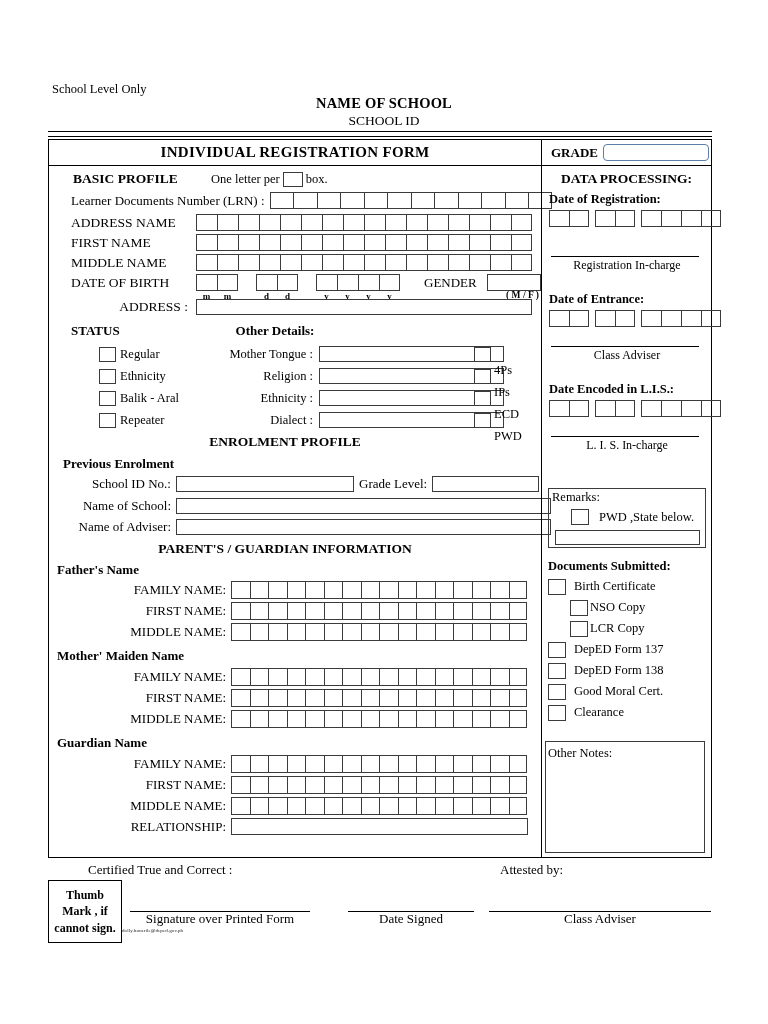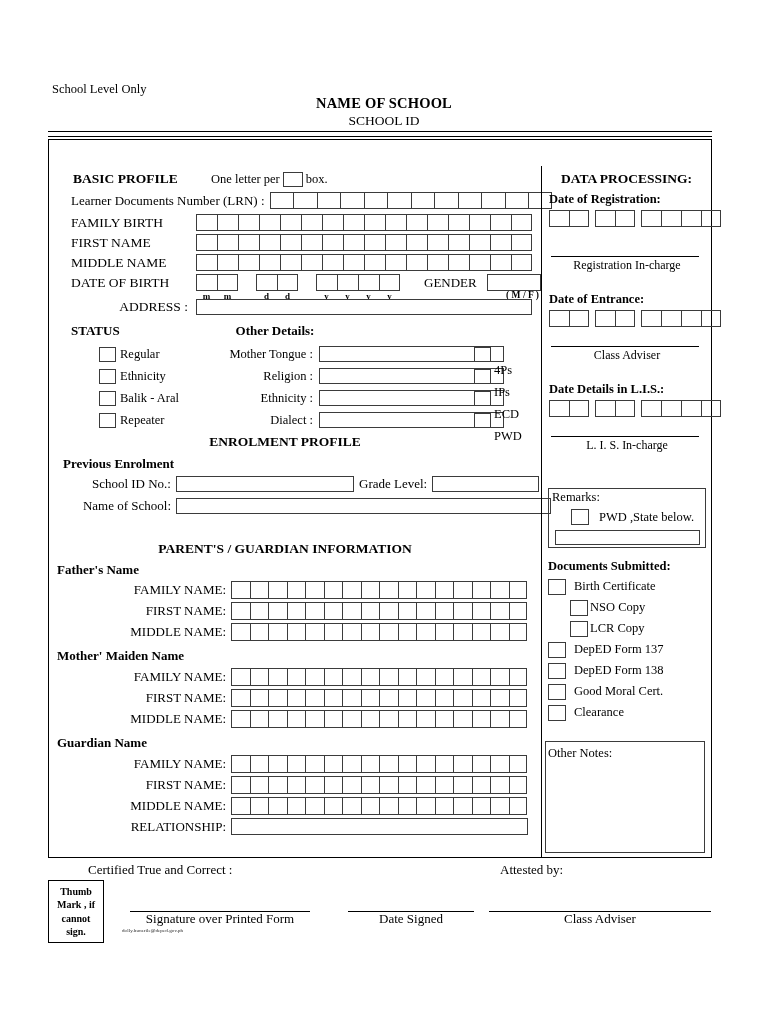--- a/index.html
+++ b/index.html
@@ -119,38 +119,45 @@
   .docs .dtxt{font-size:12.5px;margin-left:8px;}
   .docs .indent{margin-left:22px;}
   .docs .indent .dtxt{margin-left:2px;}
 
   .othernotes{position:absolute;left:6px;top:580px;font-size:12.5px;}
   .notesbox{position:absolute;left:3px;top:575px;width:160px;height:112px;border:1px solid #3b3b3b;box-sizing:border-box;}
 
   
   .f-certified{position:absolute;left:88px;top:862px;font-size:13px;}
   .f-attested{position:absolute;left:500px;top:862px;font-size:13px;}
-  .thumb{position:absolute;left:48px;top:880px;width:56px;height:63px;border:1.4px solid #000;box-sizing:border-box;
-         display:flex;align-items:center;justify-content:center;text-align:center;font-size:10px;font-weight:bold;line-height:1.35;padding:2px;}
+  .thumb{position:absolute;left:48px;top:880px;width:74px;height:63px;border:1.4px solid #000;box-sizing:border-box;
+         display:flex;align-items:center;justify-content:center;text-align:center;font-size:12px;font-weight:bold;line-height:1.35;padding:2px;}
   .f-line{position:absolute;border-top:1.3px solid #000;}
   .f-cap{position:absolute;text-align:center;font-size:13px;}
   .email{position:absolute;left:122px;top:928px;font-size:5px;letter-spacing:.1px;color:#222;}
 </style>
 </head>
 <body>
 
 <div class="page">
 
   <div class="top-note">School Level Only</div>
   <div class="school-name">NAME OF SCHOOL</div>
   <div class="school-id">SCHOOL ID</div>
   <div class="dblrule"></div>
 
   <div class="frame">
 
+    <div class="titleband">
+      <div class="t-left">INDIVIDUAL REGISTRATION FORM</div>
+      <div class="t-right">
+        <span class="grade-lbl">GRADE</span>
+        <span class="grade-box"></span>
+      </div>
+    </div>
 
     <div class="cols">
 
       <div class="colL">
 
         <div class="basic-hdr">BASIC PROFILE</div>
         <div class="oneletter">
           <span>One letter per</span>
           <span class="mini"></span>
           <span>box.</span>
@@ -168,21 +175,21 @@
               <span class="c" style="width: 23.5px;"></span>
               <span class="c" style="width: 23.5px;"></span>
               <span class="c" style="width: 23.5px;"></span>
               <span class="c" style="width: 23.5px;"></span>
               <span class="c" style="width: 23.5px;"></span>
               <span class="c" style="width: 23.5px;"></span>
             </span>
         </div>
 
         <div class="namerow" style="top:48px">
-          <span class="nlbl">FAMILY BIRTH</span>
+          <span class="nlbl">ADDRESS NAME</span>
           <span class="cells" id="fam-cells">
               <span class="c" style="width: 21px;"></span>
               <span class="c" style="width: 21px;"></span>
               <span class="c" style="width: 21px;"></span>
               <span class="c" style="width: 21px;"></span>
               <span class="c" style="width: 21px;"></span>
               <span class="c" style="width: 21px;"></span>
               <span class="c" style="width: 21px;"></span>
               <span class="c" style="width: 21px;"></span>
               <span class="c" style="width: 21px;"></span>
@@ -342,20 +349,24 @@
           <span class="linebox" style="width:178px"></span>
         </div>
         <div class="prow" style="left:310px;top:310px">
           <span class="plbl">Grade Level:</span>
           <span class="linebox" style="width:107px"></span>
         </div>
         <div class="prow" style="left:22px;top:332px">
           <span class="plbl" style="width:100px">Name of School:</span>
           <span class="linebox" style="width:375px"></span>
         </div>
+        <div class="prow" style="left:22px;top:353px">
+          <span class="plbl" style="width:100px">Name of Adviser:</span>
+          <span class="linebox" style="width:375px"></span>
+        </div>
 
         <div class="pg-hdr">PARENT'S / GUARDIAN INFORMATION</div>
 
         <div class="sec-hdr" style="top:396px">Father's Name</div>
         <div class="prow2" style="top:415px">
           <span class="nlbl">FAMILY NAME:</span>
           <span class="cells" id="f-fam">
               <span class="c" style="width: 18.5px; height: 18px;"></span>
               <span class="c" style="width: 18.5px; height: 18px;"></span>
               <span class="c" style="width: 18.5px; height: 18px;"></span>
@@ -590,21 +601,21 @@
             <span class="g">
               <span class="c"></span>
               <span class="c"></span>
               <span class="c"></span>
               <span class="c"></span>
             </span>
           </div>
         <div class="r-sigline" style="top:180px"></div>
         <div class="r-sigcap" style="top:182px">Class Adviser</div>
 
-        <div class="r-lbl" style="top:216px">Date Details in L.I.S.:</div>
+        <div class="r-lbl" style="top:216px">Date Encoded in L.I.S.:</div>
         <div class="r-date" style="top:234px" id="enc-date">
             <span class="g">
               <span class="c"></span>
               <span class="c"></span>
             </span>
             <span class="g">
               <span class="c"></span>
               <span class="c"></span>
             </span>
             <span class="g">

